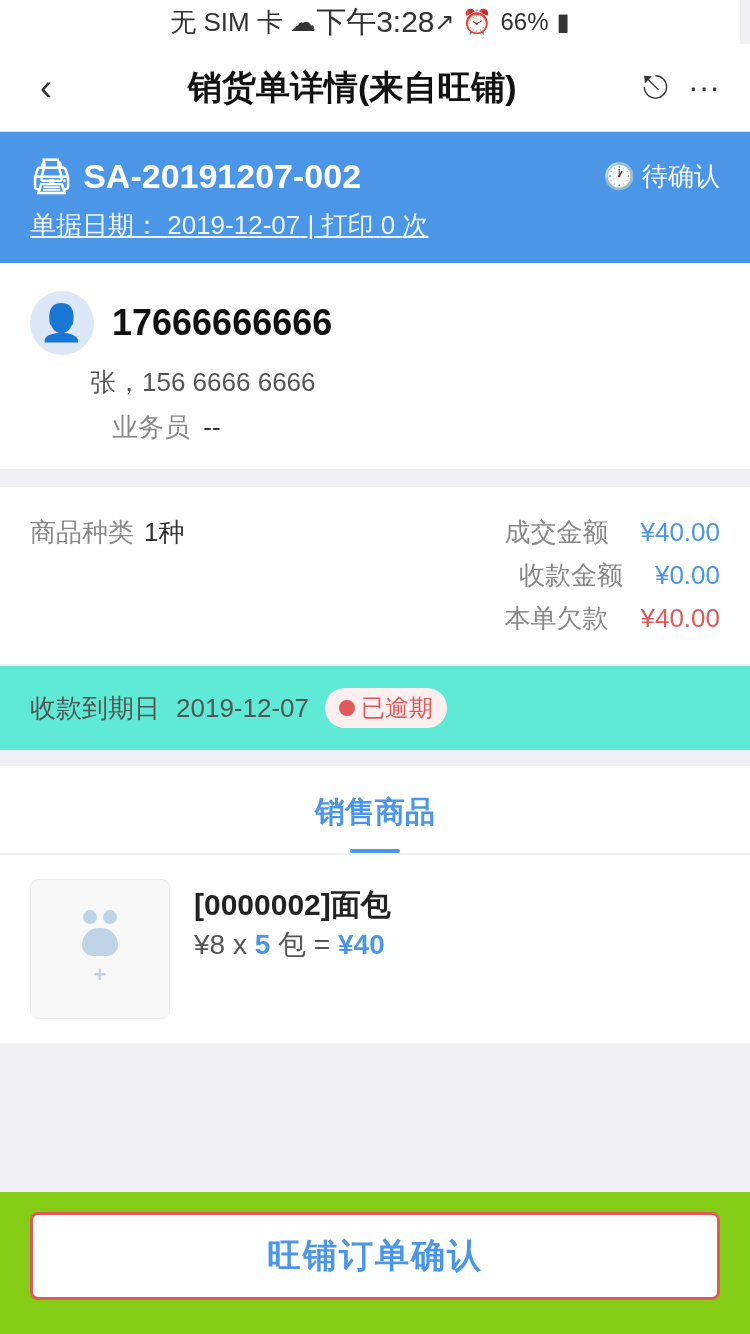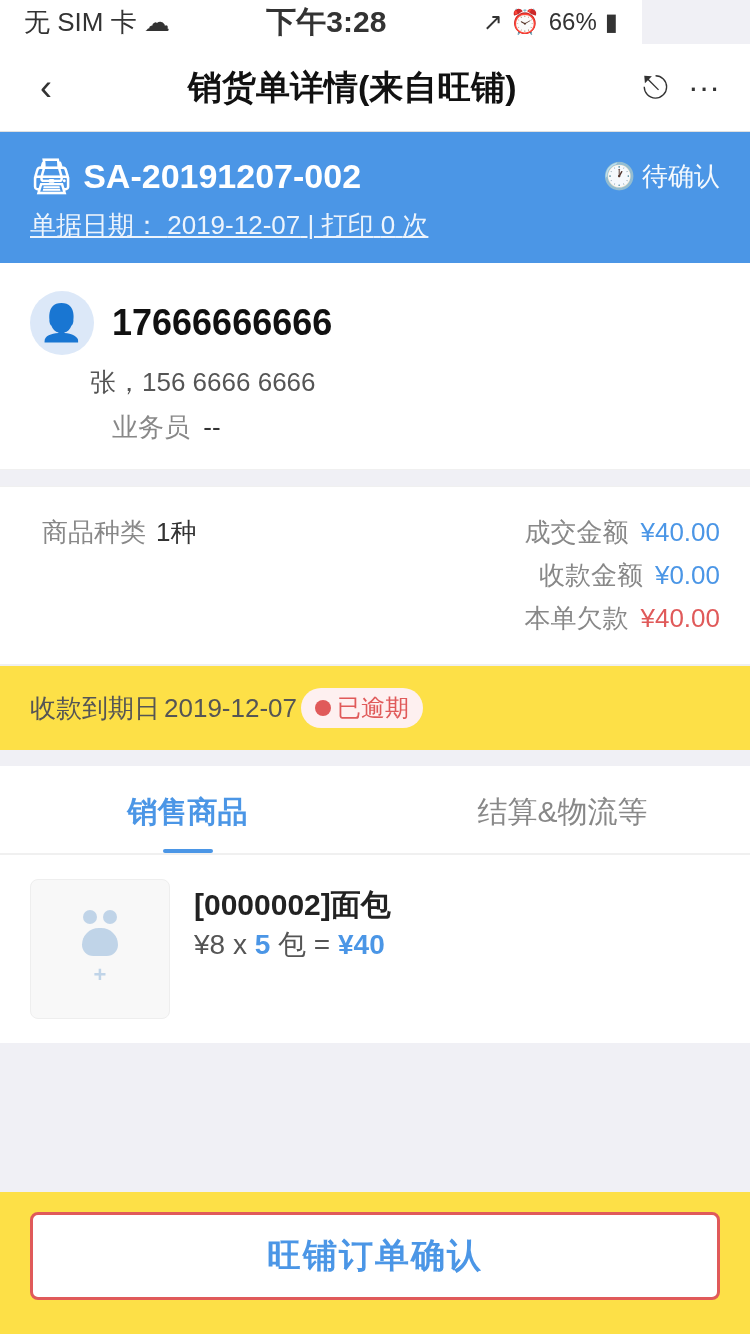--- a/index.html
+++ b/index.html
@@ -8,32 +8,32 @@
       width: 750px;
       min-height: 1334px;
       font-family: -apple-system, "PingFang SC", "Helvetica Neue", sans-serif;
       background: #f0f0f5;
       font-size: 28px;
       color: #333;
     }
 
     
     .status-bar {
-      width: 642px;
+      width: 740px;
       height: 44px;
       background: #fff;
       display: flex;
       align-items: center;
-      justify-content: space-between;
+      justify-content: center;
       padding: 0 24px;
       font-size: 26px;
       font-weight: 500;
     }
     .status-left { display: flex; align-items: center; gap: 10px; }
-    .status-center { font-size: 30px; font-weight: 700; }
+    .status-center { font-size: 30px; font-weight: 400; }
     .status-right { display: flex; align-items: center; gap: 8px; font-size: 24px; }
 
     
     .nav-bar {
       width: 750px;
       height: 88px;
       background: #fff;
       display: flex;
       align-items: center;
       justify-content: space-between;
@@ -153,48 +153,48 @@
       align-items: flex-start;
       margin-top: 16px;
     }
     .summary-left {
       display: flex;
       align-items: center;
       font-size: 26px;
       color: #555;
       gap: 10px;
     }
-    .summary-label { color: #888; margin-left: 12px; }
+    .summary-label { color: #888; }
     .summary-value { color: #333; font-weight: 500; }
     .summary-right {
       display: flex;
       flex-direction: column;
       align-items: flex-end;
       gap: 8px;
     }
     .amount-row {
       display: flex;
       align-items: center;
       font-size: 26px;
-      gap: 12px;
+      gap: 32px;
     }
     .amount-label { color: #888; }
     .amount-value { font-weight: 500; }
     .amount-blue { color: #4b96e6; }
     .amount-red { color: #e05a5a; }
 
     
     .due-section {
-      background: #fde047;
+      background: #5eead4;
       padding: 22px 30px;
       font-size: 26px;
       color: #555;
       display: flex;
       align-items: center;
-      gap: 4px;
+      gap: 16px;
       margin-top: 0;
       border-top: 1px solid #f0f0f0;
     }
     .overdue-badge {
       background: #fef0f0;
       color: #e05a5a;
       border-radius: 20px;
       padding: 4px 14px;
       font-size: 24px;
       display: flex;
@@ -285,21 +285,21 @@
       background: #f0f0f5;
     }
 
     
     .bottom-bar {
       position: fixed;
       bottom: 0;
       left: 0;
       width: 750px;
       padding: 20px 30px 34px;
-      background: #fde047;
+      background: #84cc16;
     }
     .confirm-btn {
       width: 100%;
       height: 88px;
       border: 3px solid #e05a5a;
       border-radius: 8px;
       background: #fff;
       color: #4b96e6;
       font-size: 34px;
       font-weight: 600;
@@ -429,23 +429,20 @@
     <span class="overdue-dot"></span>
     <span>已逾期</span>
   </span>
 </div>
 
 <div class="tabs-section">
   <div class="tabs-row">
     <div class="tab-item active">
       <span>销售商品</span>
       <div class="tab-underline"></div>
-    </div>
-    <div class="tab-item">
-      <span>结算&amp;物流等</span>
     </div>
   </div>
 </div>
 
 <div class="product-section">
   <div class="product-thumb">
     <div class="owl-logo">
       <div class="owl-eyes">
         <div class="owl-eye"></div>
         <div class="owl-eye"></div>

